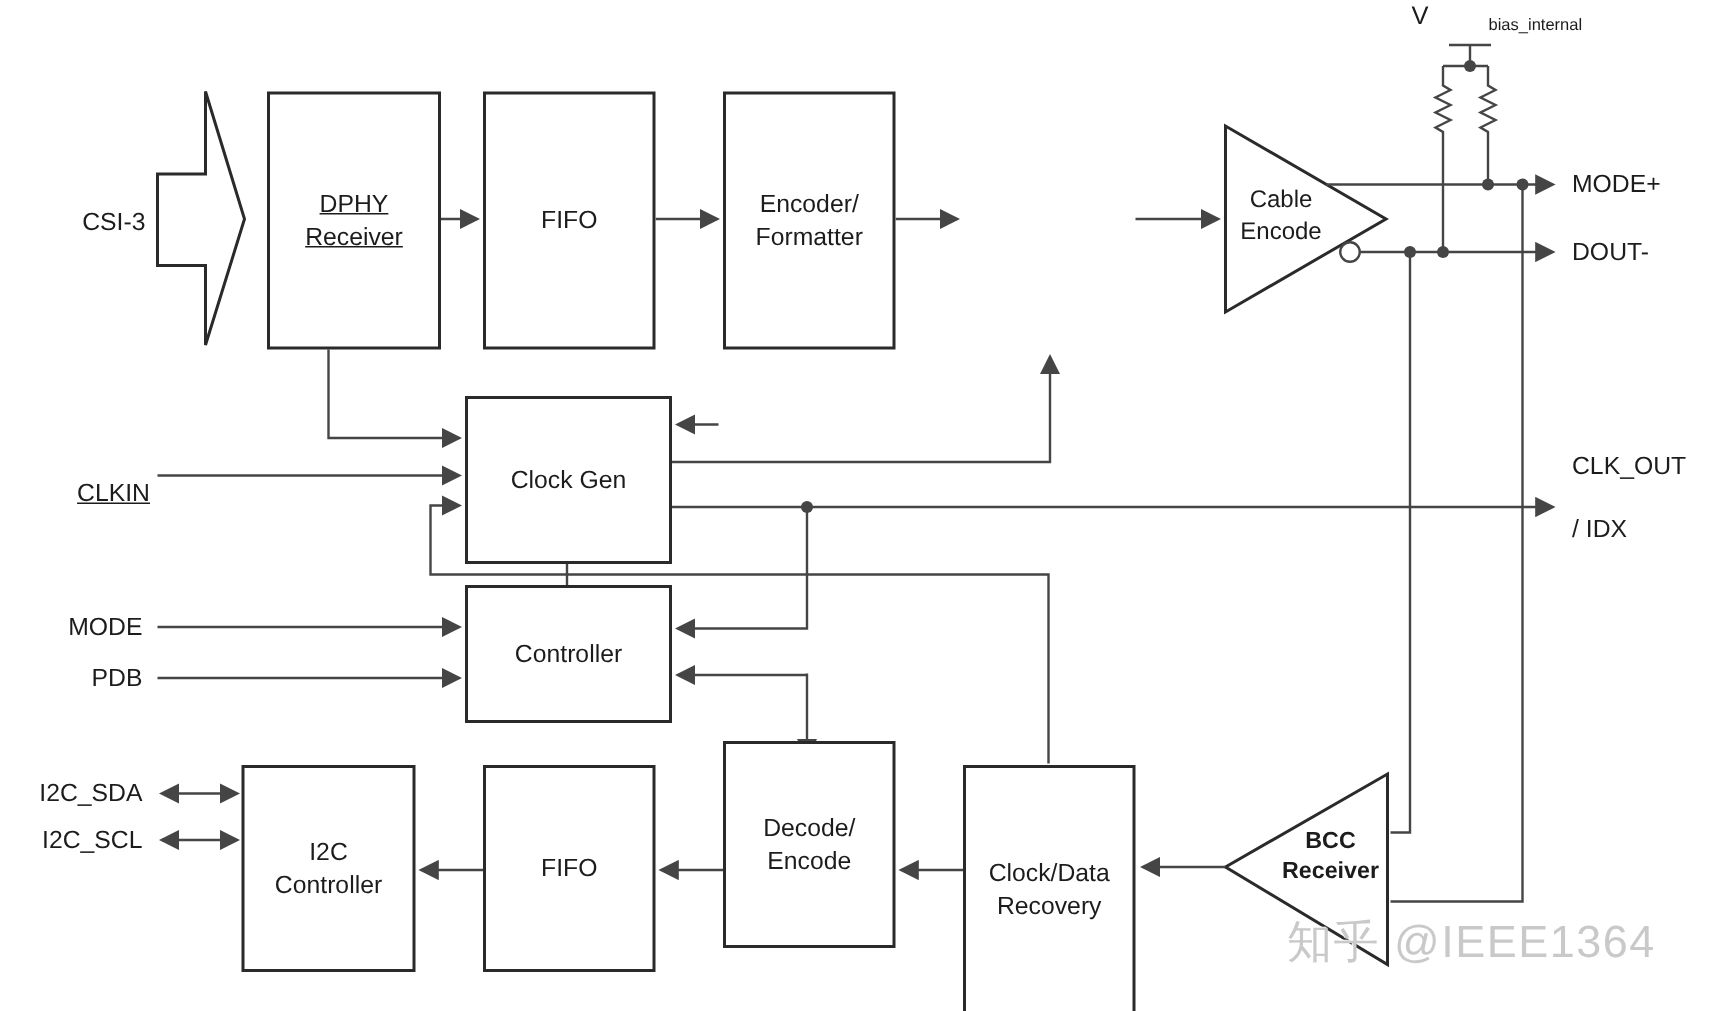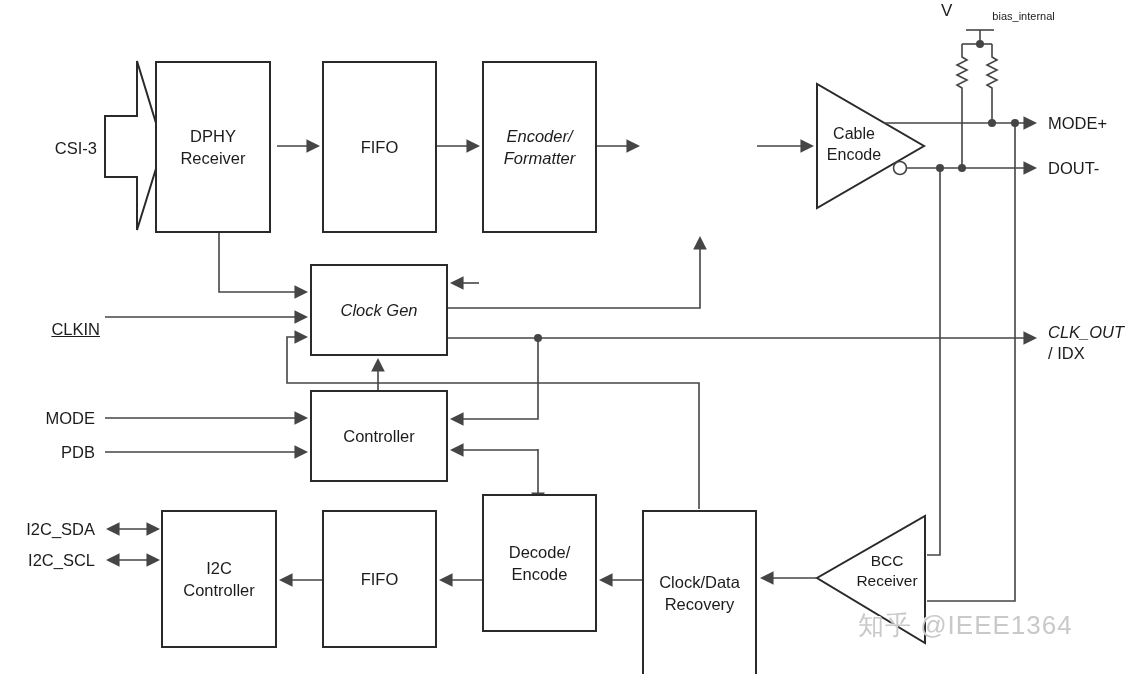--- a/index.html
+++ b/index.html
@@ -24,21 +24,21 @@
     position:absolute;z-index:3;text-align:center;white-space:pre-line;
     font-size:16px;line-height:1.3;
   }
   .pin{
     position:absolute;z-index:2;font-size:16.5px;white-space:nowrap;
   }
   .pin.r{text-align:right;}
   .vbias{position:absolute;z-index:2;font-size:17px;white-space:nowrap;}
   .vbias sub{font-size:11px;margin-left:40px;}
   .watermark{
-    position:absolute;z-index:5;font-size:26px;letter-spacing:1px;
+    position:absolute;z-index:5;font-size:30px;letter-spacing:1px;
     color:var(--watermark,#c9c9c9);
     text-shadow:-1px -1px 0 rgba(255,255,255,0.9);
     white-space:nowrap;
   }
 </style>
 </head>
 <body>
 
 <div id="stage">
 
@@ -99,52 +99,52 @@
     <path class="wire" marker-start="url(#ah)" marker-end="url(#ah)" d="M108,560 H158"></path>
 
     <circle class="dot" cx="980" cy="44" r="4"></circle>
     <circle class="dot" cx="992" cy="123" r="4"></circle>
     <circle class="dot" cx="1015" cy="123" r="4"></circle>
     <circle class="dot" cx="940" cy="168" r="4"></circle>
     <circle class="dot" cx="962" cy="168" r="4"></circle>
     <circle class="dot" cx="538" cy="338" r="4"></circle>
   </svg>
 
-  <div class="block" style="left:155px;top:61px;width:116px;height:172px;">DPHY
+  <div class="block" style="left:178px;top:61px;width:116px;height:172px;text-decoration:underline;">DPHY
 Receiver</div>
   <div class="block" style="left:322px;top:61px;width:115px;height:172px;">FIFO</div>
-  <div class="block" style="left:482px;top:61px;width:115px;height:172px;font-style:italic;">Encoder/
+  <div class="block" style="left:482px;top:61px;width:115px;height:172px;">Encoder/
 Formatter</div>
 
-  <div class="block" style="left:310px;top:264px;width:138px;height:92px;font-style:italic;">Clock Gen</div>
+  <div class="block" style="left:310px;top:264px;width:138px;height:112px;">Clock Gen</div>
   <div class="block" style="left:310px;top:390px;width:138px;height:92px;">Controller</div>
 
   <div class="block" style="left:161px;top:510px;width:116px;height:138px;">I2C
 Controller</div>
   <div class="block" style="left:322px;top:510px;width:115px;height:138px;">FIFO</div>
   <div class="block" style="left:482px;top:494px;width:115px;height:138px;">Decode/
 Encode</div>
   <div class="block" style="left:642px;top:510px;width:115px;height:166px;">Clock/Data
 Recovery</div>
 
   <div class="tri-label" style="left:818px;top:124px;width:72px;">Cable
 Encode</div>
-  <div class="tri-label" style="left:843px;top:551px;width:88px;font-size:15.5px;">BCC
+  <div class="tri-label" style="left:843px;top:551px;width:88px;font-size:15.5px;font-weight:bold;">BCC
 Receiver</div>
 
   <div class="pin r" style="left:27px;top:139px;width:70px;">CSI-3</div>
   <div class="pin r" style="left:27px;top:320px;width:73px;text-decoration:underline;">CLKIN</div>
   <div class="pin r" style="left:27px;top:409px;width:68px;">MODE</div>
   <div class="pin r" style="left:27px;top:443px;width:68px;">PDB</div>
   <div class="pin r" style="left:18px;top:520px;width:77px;">I2C_SDA</div>
   <div class="pin r" style="left:18px;top:551px;width:77px;">I2C_SCL</div>
 
   <div class="pin" style="left:1048px;top:114px;">MODE+</div>
   <div class="pin" style="left:1048px;top:159px;">DOUT-</div>
-  <div class="pin" style="left:1048px;top:323px;font-style:italic;">CLK_OUT</div>
+  <div class="pin" style="left:1048px;top:302px;">CLK_OUT</div>
   <div class="pin" style="left:1048px;top:344px;">/ IDX</div>
 
   <div class="vbias" style="left:941px;top:1px;">
     <span>V</span><sub>bias_internal</sub>
   </div>
 
   <div class="watermark" style="left:858px;top:608px;">知乎 @IEEE1364</div>
 
 </div>
 

